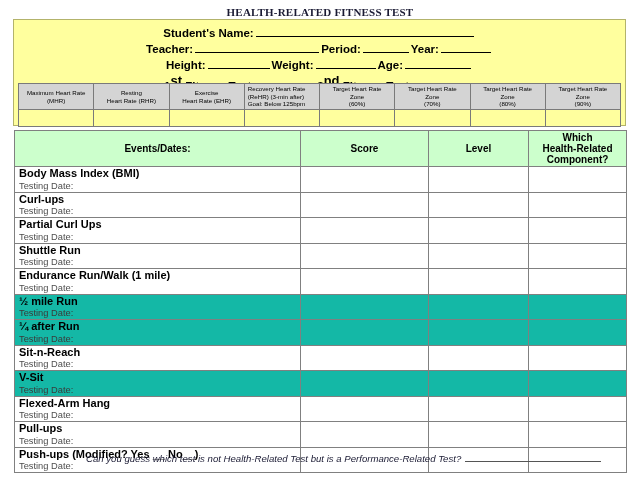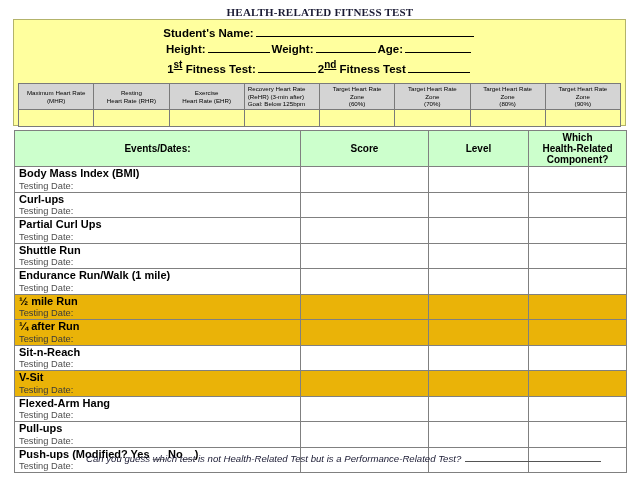--- a/index.html
+++ b/index.html
@@ -69,21 +69,21 @@
   }
   .r-name   { width: 218px; }
   .r-teach  { width: 124px; }
   .r-period { width: 46px; }
   .r-year   { width: 50px; }
   .r-height { width: 62px; }
   .r-weight { width: 60px; }
   .r-age    { width: 66px; }
   .r-test1  { width: 58px; }
   .r-test2  { width: 62px; }
-  sup { font-size: 10px; vertical-align: super; text-decoration: underline; }
+  sup { font-size: 13px; vertical-align: super; text-decoration: underline; }
 
   
   .hr-table {
     position: absolute;
     left: 18px;
     top: 83px;
     width: 603px;
     border-collapse: collapse;
     table-layout: fixed;
   }
@@ -144,21 +144,21 @@
     font-size: 9.3px;
     font-weight: normal;
     color: #4d4d4d;
     line-height: 12px;
   }
   .ev-blank {
     background: #ffffff;
   }
   tr.shaded .ev-name-cell,
   tr.shaded .ev-blank {
-    background: #eab308;
+    background: #14b8a6;
   }
   tr.shaded .ev-date { color: #3a3a3a; }
 
   
   col.c-events { width: 286px; }
   col.c-score  { width: 128px; }
   col.c-level  { width: 100px; }
   col.c-comp   { width: 98px; }
 
   
@@ -187,20 +187,23 @@
 
   <div class="doc-title">HEALTH-RELATED FITNESS TEST</div>
 
   <div class="info-panel">
     <div class="form-lines">
 
       <div class="form-row">
         <span class="lbl">Student's Name:</span><span class="rule r-name"></span>
       </div>
 
+      <div class="form-row">
+        <span class="lbl">Teacher:</span><span class="rule r-teach"></span><span class="lbl">Period:</span><span class="rule r-period"></span><span class="lbl">Year:</span><span class="rule r-year"></span>
+      </div>
 
       <div class="form-row">
         <span class="lbl">Height:</span><span class="rule r-height"></span><span class="lbl">Weight:</span><span class="rule r-weight"></span><span class="lbl">Age:</span><span class="rule r-age"></span>
       </div>
 
       <div class="form-row">
         <span class="lbl"><span>1</span><sup>st</sup><span> Fitness Test:</span></span><span class="rule r-test1"></span><span class="lbl"><span>2</span><sup>nd</sup><span> Fitness Test</span></span><span class="rule r-test2"></span>
       </div>
 
     </div>

